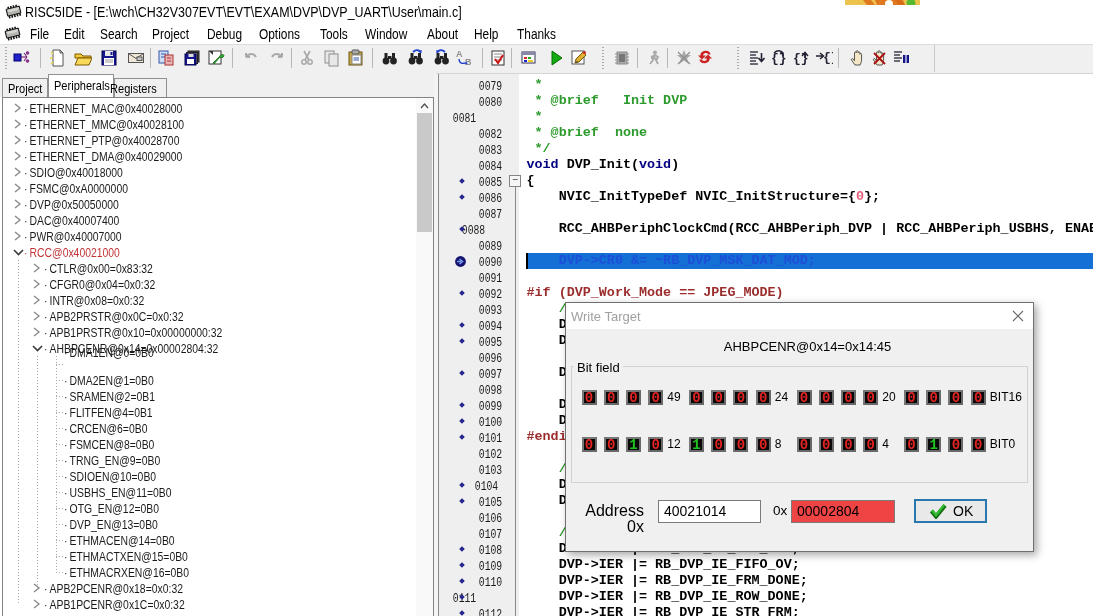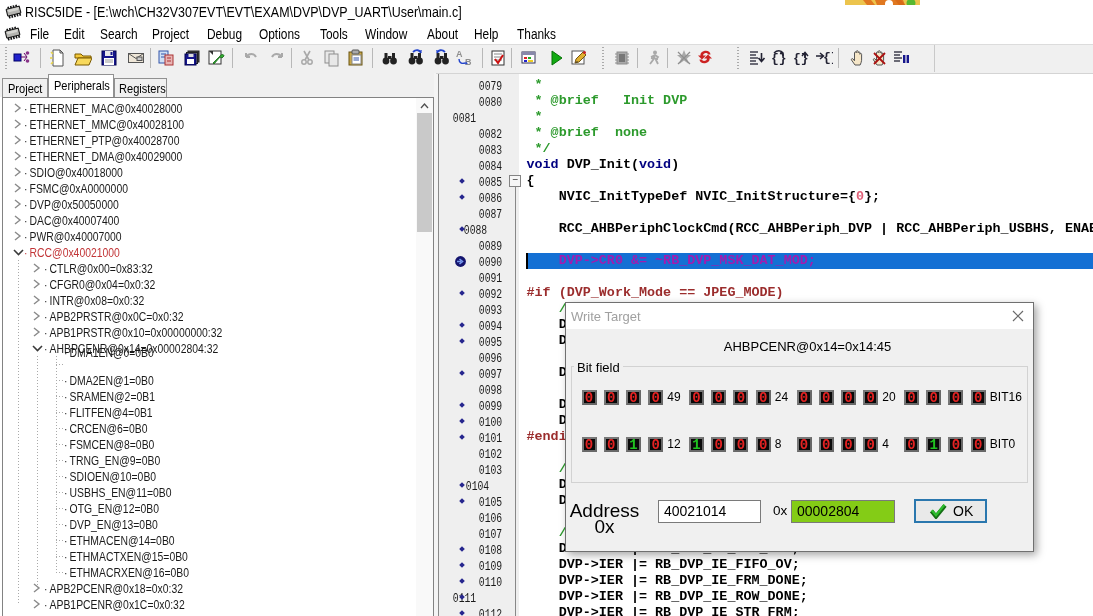--- a/index.html
+++ b/index.html
@@ -290,21 +290,21 @@
     </g>
     <rect x="11" y="6" width="2.4" height="8" fill="#16168c"></rect>
     <rect x="14.6" y="6" width="2.4" height="8" fill="#16168c"></rect>
   </svg>
 <div class="ab" style="left:0;top:73px;width:436px;height:24px;background:#f0f0f0"></div>
 <div class="ab" style="left:2px;top:78px;width:46px;height:19px;background:#f0f0f0;border:1px solid #919191;border-bottom:none"></div>
 <div class="ab" style="left:114px;top:78px;width:53px;height:19px;background:#f0f0f0;border:1px solid #919191;border-bottom:none"></div>
 <div class="ab" style="left:48px;top:74px;width:66px;height:24px;background:#fff;border:1px solid #919191;border-bottom:none"></div>
 <div class="ab" style="left:8px;top:80px;height:15px;line-height:15px"><span class="tx" style="font-size:13px;transform:scaleX(0.85)">Project</span></div>
 <div class="ab" style="left:54px;top:77px;height:15px;line-height:15px"><span class="tx" style="font-size:13px;transform:scaleX(0.85)">Peripherals</span></div>
-<div class="ab" style="left:119px;top:80px;height:15px;line-height:15px"><span class="tx" style="font-size:13px;transform:scaleX(0.85)">Registers</span></div>
+<div class="ab" style="left:110px;top:80px;height:15px;line-height:15px"><span class="tx" style="font-size:13px;transform:scaleX(0.85)">Registers</span></div>
 <div class="ab" style="left:2px;top:97px;width:432px;height:519px;background:#fff;border:1px solid #828282;border-bottom:none"></div>
 <svg class="ab" style="left:13px;top:103px" width="9" height="10" viewBox="0 0 9 10">
     <path d="M2 1 l5 4 l-5 4" fill="none" stroke="#8a8a8a" stroke-width="1.4"></path>
   </svg>
 <div class="ab" style="left:24px;top:100px;height:16px;line-height:16px"><span class="tx treelbl" style="color:#1a1a1a">· ETHERNET_MAC@0x40028000</span></div>
 <svg class="ab" style="left:13px;top:119px" width="9" height="10" viewBox="0 0 9 10">
     <path d="M2 1 l5 4 l-5 4" fill="none" stroke="#8a8a8a" stroke-width="1.4"></path>
   </svg>
 <div class="ab" style="left:24px;top:116px;height:16px;line-height:16px"><span class="tx treelbl" style="color:#1a1a1a">· ETHERNET_MMC@0x40028100</span></div>
 <svg class="ab" style="left:13px;top:135px" width="9" height="10" viewBox="0 0 9 10">
@@ -430,35 +430,35 @@
     <path d="M3 0.2 L5.8 3 L3 5.8 L0.2 3 Z" fill="#26268e"></path>
   </svg>
 <div class="ab" style="left:509px;top:175px;width:12px;height:12px;background:#f6f6f6;border:1px solid #848484;font:10px 'Liberation Mono';line-height:9px;text-align:center;color:#333">−</div>
 <div class="ab code" style="left:526.5px;top:173px;height:16px;line-height:16px"><span class="cb">{</span></div>
 <div class="ab" style="left:445px;top:189px;width:57px;height:16px;line-height:16px;text-align:right"><span class="num tx" style="transform-origin:100% 50%">0086</span></div>
 <svg class="ab" style="left:459px;top:194px" width="6" height="6" viewBox="0 0 6 6">
     <path d="M3 0.2 L5.8 3 L3 5.8 L0.2 3 Z" fill="#26268e"></path>
   </svg>
 <div class="ab code" style="left:526.5px;top:189px;height:16px;line-height:16px"><span class="cb">    NVIC_InitTypeDef NVIC_InitStructure={</span><span class="cn">0</span><span class="cb">};</span></div>
 <div class="ab" style="left:445px;top:205px;width:57px;height:16px;line-height:16px;text-align:right"><span class="num tx" style="transform-origin:100% 50%">0087</span></div>
-<div class="ab" style="left:456px;top:221px;width:57px;height:16px;line-height:16px;"><span class="num tx" style="transform-origin:100% 50%">0088</span></div>
+<div class="ab" style="left:428px;top:221px;width:57px;height:16px;line-height:16px;text-align:right"><span class="num tx" style="transform-origin:100% 50%">0088</span></div>
 <svg class="ab" style="left:459px;top:226px" width="6" height="6" viewBox="0 0 6 6">
     <path d="M3 0.2 L5.8 3 L3 5.8 L0.2 3 Z" fill="#26268e"></path>
   </svg>
 <div class="ab code" style="left:526.5px;top:221px;height:16px;line-height:16px"><span class="cb">    RCC_AHBPeriphClockCmd(RCC_AHBPeriph_DVP | RCC_AHBPeriph_USBHS, ENABLE);</span></div>
 <div class="ab" style="left:445px;top:237px;width:57px;height:16px;line-height:16px;text-align:right"><span class="num tx" style="transform-origin:100% 50%">0089</span></div>
 <div class="ab" style="left:445px;top:253px;width:57px;height:16px;line-height:16px;text-align:right"><span class="num tx" style="transform-origin:100% 50%">0090</span></div>
 <svg class="ab" style="left:454px;top:255px" width="13" height="13" viewBox="0 0 13 13">
     <circle cx="6.5" cy="6.5" r="5.4" fill="#14146e"></circle>
     <path d="M3 6.5 h4 M5.5 4 l3 2.5 l-3 2.5" stroke="#7799ee" stroke-width="1.6" fill="none"></path>
   </svg>
 <div class="ab" style="left:519px;top:253px;width:6.5px;height:16px;background:#fff"></div>
 <div class="ab" style="left:525.5px;top:253px;width:2.5px;height:16px;background:#000"></div>
 <div class="ab" style="left:528px;top:253px;width:565px;height:16px;background:#1470d4"></div>
-<div class="ab code" style="left:526.5px;top:253px;height:16px;line-height:16px;color:#a21caf">    DVP-&gt;CR0 &amp;= ~RB_DVP_MSK_DAT_MOD;</div>
+<div class="ab code" style="left:526.5px;top:253px;height:16px;line-height:16px;color:#1d4ed8">    DVP-&gt;CR0 &amp;= ~RB_DVP_MSK_DAT_MOD;</div>
 <div class="ab" style="left:445px;top:269px;width:57px;height:16px;line-height:16px;text-align:right"><span class="num tx" style="transform-origin:100% 50%">0091</span></div>
 <div class="ab" style="left:445px;top:285px;width:57px;height:16px;line-height:16px;text-align:right"><span class="num tx" style="transform-origin:100% 50%">0092</span></div>
 <svg class="ab" style="left:459px;top:290px" width="6" height="6" viewBox="0 0 6 6">
     <path d="M3 0.2 L5.8 3 L3 5.8 L0.2 3 Z" fill="#26268e"></path>
   </svg>
 <div class="ab code" style="left:526.5px;top:285px;height:16px;line-height:16px"><span class="cp">#if (DVP_Work_Mode == JPEG_MODE)</span></div>
 <div class="ab" style="left:445px;top:301px;width:57px;height:16px;line-height:16px;text-align:right"><span class="num tx" style="transform-origin:100% 50%">0093</span></div>
 <div class="ab code" style="left:526.5px;top:301px;height:16px;line-height:16px"><span class="cg">    /* VSYNC HSYNC - High level active */</span></div>
 <div class="ab" style="left:445px;top:317px;width:57px;height:16px;line-height:16px;text-align:right"><span class="num tx" style="transform-origin:100% 50%">0094</span></div>
 <svg class="ab" style="left:459px;top:322px" width="6" height="6" viewBox="0 0 6 6">
@@ -488,21 +488,21 @@
   </svg>
 <div class="ab code" style="left:526.5px;top:413px;height:16px;line-height:16px"><span class="cb">    DVP-&gt;DMA_BUF1 = (uint32_t)JPEG_DVPDMAaddr1;</span></div>
 <div class="ab" style="left:445px;top:429px;width:57px;height:16px;line-height:16px;text-align:right"><span class="num tx" style="transform-origin:100% 50%">0101</span></div>
 <svg class="ab" style="left:459px;top:434px" width="6" height="6" viewBox="0 0 6 6">
     <path d="M3 0.2 L5.8 3 L3 5.8 L0.2 3 Z" fill="#26268e"></path>
   </svg>
 <div class="ab code" style="left:526.5px;top:429px;height:16px;line-height:16px"><span class="cp">#endif</span></div>
 <div class="ab" style="left:445px;top:445px;width:57px;height:16px;line-height:16px;text-align:right"><span class="num tx" style="transform-origin:100% 50%">0102</span></div>
 <div class="ab" style="left:445px;top:461px;width:57px;height:16px;line-height:16px;text-align:right"><span class="num tx" style="transform-origin:100% 50%">0103</span></div>
 <div class="ab code" style="left:526.5px;top:461px;height:16px;line-height:16px"><span class="cg">    /* Set frame capture rate */</span></div>
-<div class="ab" style="left:445px;top:477px;width:57px;height:16px;line-height:16px;text-align:center"><span class="num tx" style="transform-origin:100% 50%">0104</span></div>
+<div class="ab" style="left:467px;top:477px;width:57px;height:16px;line-height:16px;text-align:left"><span class="num tx" style="transform-origin:100% 50%">0104</span></div>
 <svg class="ab" style="left:459px;top:482px" width="6" height="6" viewBox="0 0 6 6">
     <path d="M3 0.2 L5.8 3 L3 5.8 L0.2 3 Z" fill="#26268e"></path>
   </svg>
 <div class="ab code" style="left:526.5px;top:477px;height:16px;line-height:16px"><span class="cb">    DVP-&gt;CR1 &amp;= ~RB_DVP_FCRC;</span></div>
 <div class="ab" style="left:445px;top:493px;width:57px;height:16px;line-height:16px;text-align:right"><span class="num tx" style="transform-origin:100% 50%">0105</span></div>
 <svg class="ab" style="left:459px;top:498px" width="6" height="6" viewBox="0 0 6 6">
     <path d="M3 0.2 L5.8 3 L3 5.8 L0.2 3 Z" fill="#26268e"></path>
   </svg>
 <div class="ab code" style="left:526.5px;top:493px;height:16px;line-height:16px"><span class="cb">    DVP-&gt;CR1 |= DVP_RATE_100P;</span></div>
 <div class="ab" style="left:445px;top:509px;width:57px;height:16px;line-height:16px;text-align:right"><span class="num tx" style="transform-origin:100% 50%">0106</span></div>
@@ -576,21 +576,21 @@
 <div class="led" style="left:796.5px;top:437px"><span class="r">0</span></div>
 <div class="led" style="left:818.7px;top:437px"><span class="r">0</span></div>
 <div class="led" style="left:840.9px;top:437px"><span class="r">0</span></div>
 <div class="led" style="left:863.1px;top:437px"><span class="r">0</span></div>
 <div class="ab blbl" style="left:882.3px;top:437px;height:15px;line-height:15px">4</div>
 <div class="led" style="left:904.0px;top:437px"><span class="r">0</span></div>
 <div class="led" style="left:926.2px;top:437px"><span class="gr">1</span></div>
 <div class="led" style="left:948.4px;top:437px"><span class="r">0</span></div>
 <div class="led" style="left:970.6px;top:437px"><span class="r">0</span></div>
 <div class="ab blbl" style="left:989.8px;top:437px;height:15px;line-height:15px">BIT0</div>
-<div class="ab" style="left:565px;top:503px;width:79px;height:16px;text-align:center;font-size:19px;line-height:16px">Address 0x</div>
+<div class="ab" style="left:565px;top:503px;width:79px;height:16px;text-align:right;font-size:16px;line-height:16px">Address 0x</div>
 <div class="ab" style="left:658px;top:500px;width:103px;height:23px;background:#fff;border:1px solid #7a7a7a;font-size:14px;line-height:21px;padding-left:5px">40021014</div>
 <div class="ab" style="left:773px;top:503px;width:16px;height:16px;font-size:13.5px;line-height:16px">0x</div>
-<div class="ab" style="left:791px;top:500px;width:104px;height:23px;background:#84cc16;border:1px solid #7a7a7a;font-size:14px;line-height:21px;padding-left:5px">00002804</div>
+<div class="ab" style="left:791px;top:500px;width:104px;height:23px;background:#ef4444;border:1px solid #7a7a7a;font-size:14px;line-height:21px;padding-left:5px">00002804</div>
 <div class="ab" style="left:914px;top:499px;width:73px;height:24px;background:#e9e9e9;border:2px solid #2a77ae"></div>
 <svg class="ab" style="left:929px;top:503px" width="18" height="16" viewBox="0 0 18 16">
     <path d="M2.5 8 l4.5 5.5 l9 -11" stroke="#156e15" stroke-width="4.2" fill="none"></path>
     <path d="M2.8 7.2 l4.2 5 l8.5 -10.5" stroke="#2dbd2d" stroke-width="2.2" fill="none"></path>
   </svg>
 <div class="ab" style="left:953px;top:503px;font-size:14px;color:#000">OK</div>
 </body></html>

